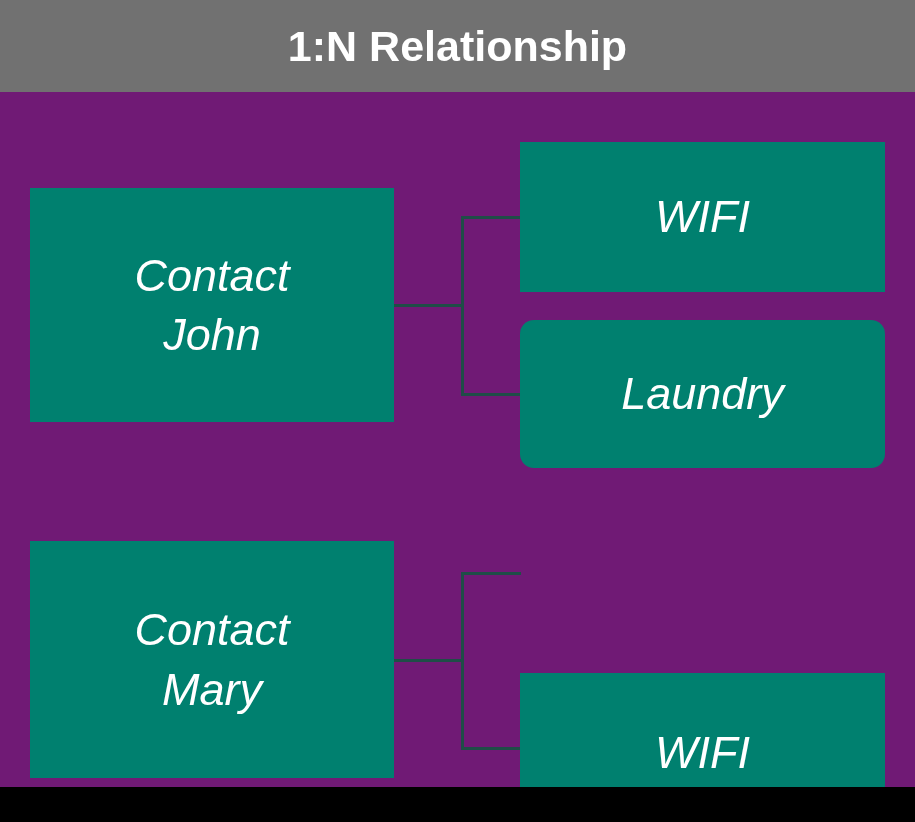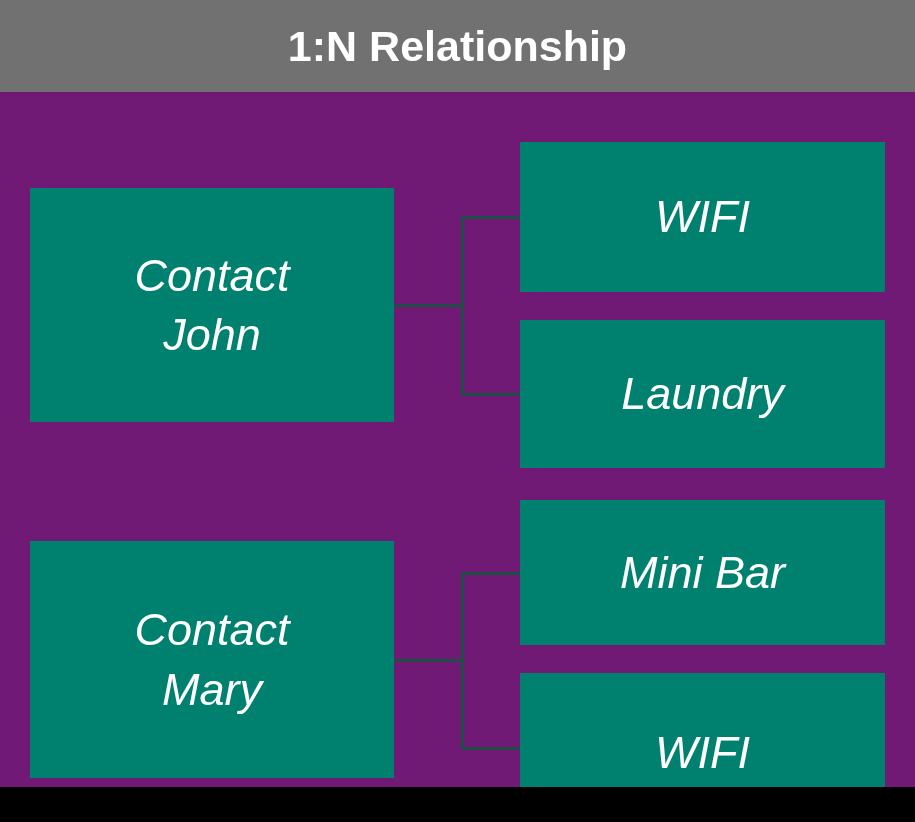--- a/index.html
+++ b/index.html
@@ -55,21 +55,21 @@
     font-size: 45px;
     font-weight: normal;
     line-height: 1.32;
     text-align: center;
     white-space: pre-line;
   }
 
   .node-contact-john { left: 30px;  top: 188px; width: 364px; height: 234px; }
   .node-contact-mary { left: 30px;  top: 541px; width: 364px; height: 237px; }
   .node-wifi-1       { left: 520px; top: 142px; width: 365px; height: 150px; }
-  .node-laundry      { left: 520px; top: 320px; width: 365px; height: 148px; }
+  .node-laundry      { left: 520px; top: 320px; width: 365px; height: 148px; border-radius: 14px; }
   .node-minibar      { left: 520px; top: 500px; width: 365px; height: 145px; }
   .node-wifi-2       { left: 520px; top: 673px; width: 365px; height: 160px; }
 
   
   .conn {
     position: absolute;
     background: #1f4d47;
   }
   .conn-h { height: 3px; }
   .conn-v { width: 3px; }
@@ -116,21 +116,18 @@
   <div class="node node-contact-mary">
     <span class="node-label">Contact
 Mary</span>
   </div>
 
   <div class="conn conn-h c2-stem"></div>
   <div class="conn conn-v c2-spine"></div>
   <div class="conn conn-h c2-top"></div>
   <div class="conn conn-h c2-bottom"></div>
 
-  <div class="node node-minibar">
-    <span class="node-label">Mini Bar</span>
-  </div>
 
   <div class="node node-wifi-2">
     <span class="node-label">WIFI</span>
   </div>
 
 </div>
 
 </body></html>

